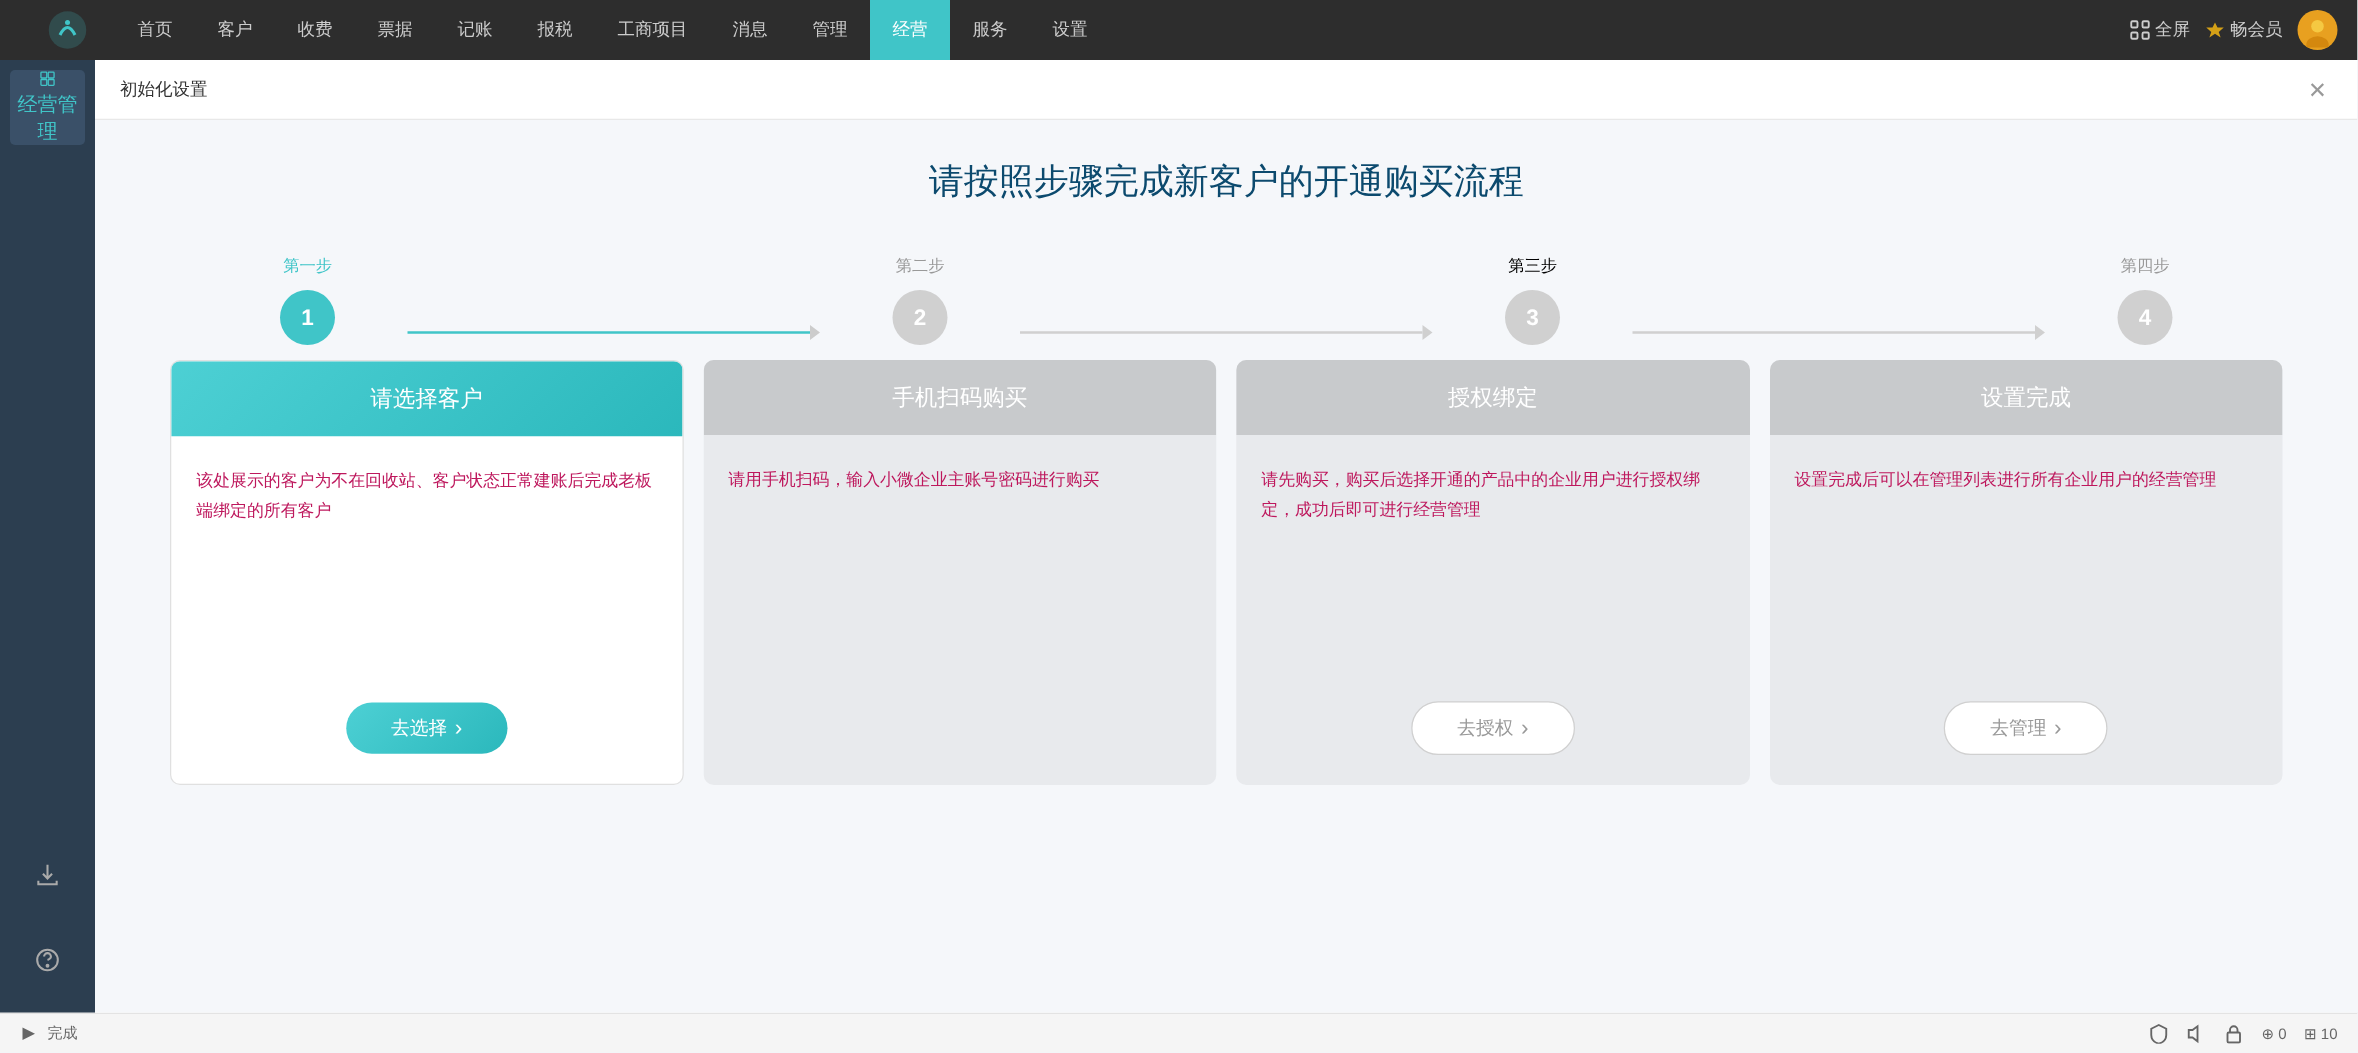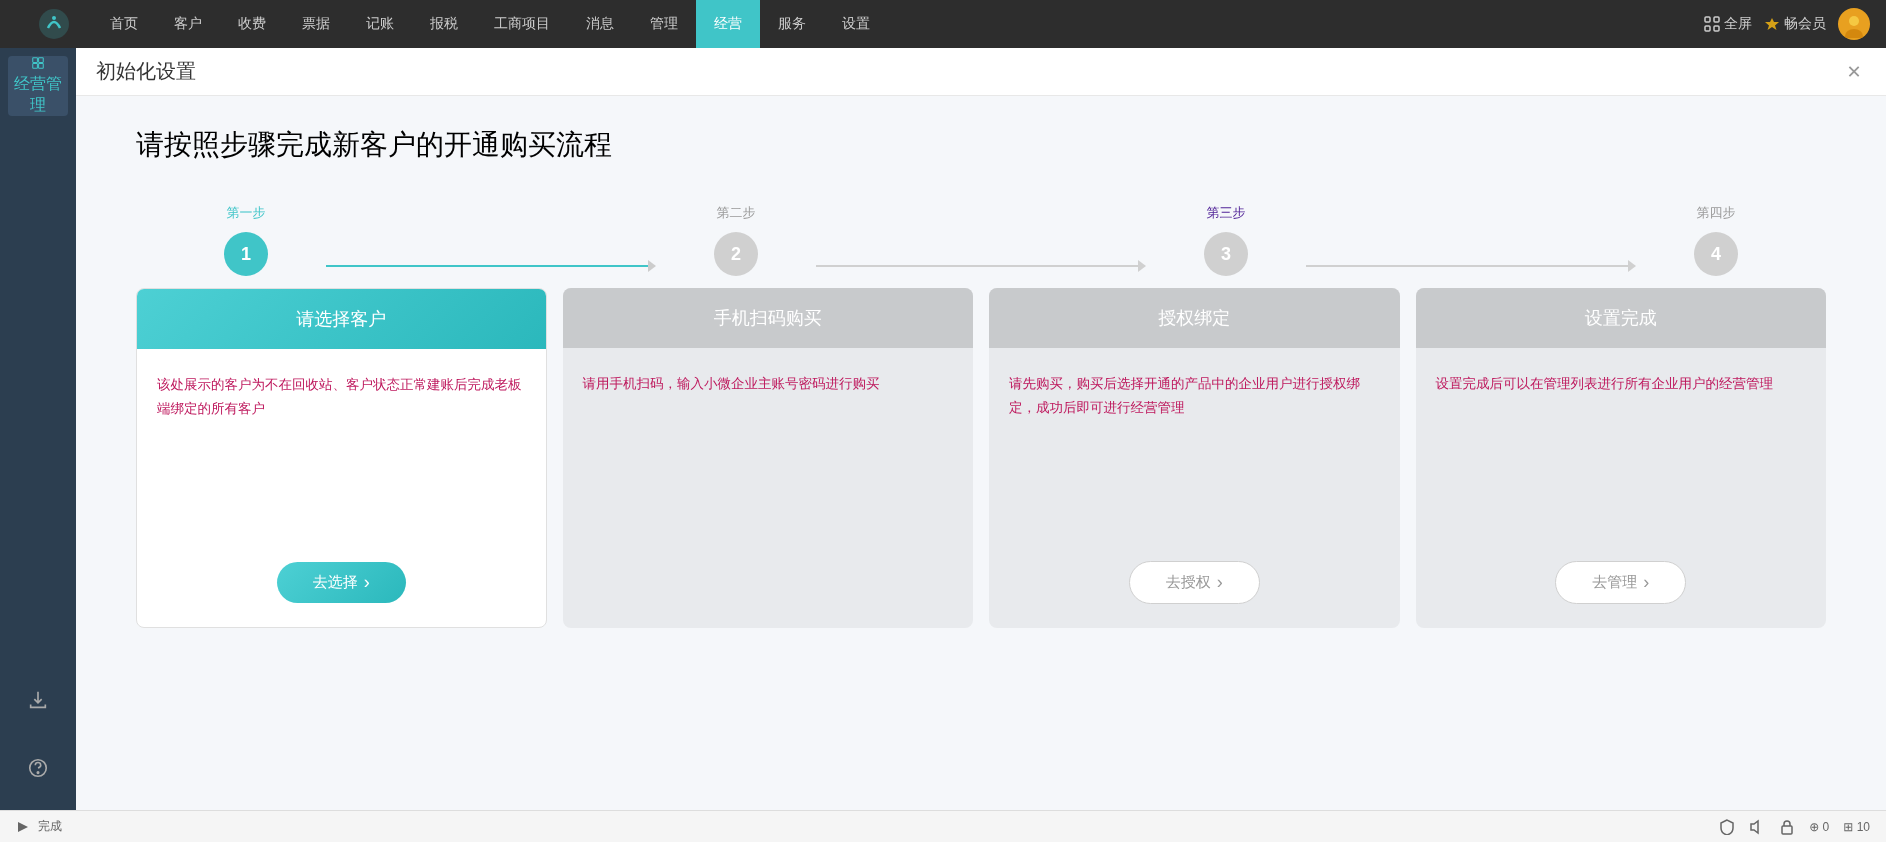--- a/index.html
+++ b/index.html
@@ -119,21 +119,21 @@
     }
     .main-header {
       height: 48px;
       border-bottom: 1px solid #e8e8e8;
       display: flex;
       align-items: center;
       padding: 0 20px;
       justify-content: space-between;
     }
     .main-title {
-      font-size: 20px;
+      font-size: 14px;
       color: #333;
     }
     .close-btn {
       width: 24px;
       height: 24px;
       display: flex;
       align-items: center;
       justify-content: center;
       cursor: pointer;
       color: #999;
@@ -141,23 +141,23 @@
     }
 
     .main-body {
       flex: 1;
       padding: 30px 60px;
       background: #f5f7fa;
       overflow: auto;
     }
 
     .page-heading {
-      text-align: left;
+      text-align: center;
       font-size: 28px;
-      color: #000000;
+      color: #0c4a6e;
       margin-bottom: 40px;
       font-weight: normal;
     }
     .step-label {
       font-size: 13px;
       color: #999;
       margin-bottom: 10px;
     }
     .step-label.active { color: #40c5c8; }
     .step-circle {
@@ -402,21 +402,21 @@
             <span>2</span>
           </div>
         </div>
 
         <div class="connector-wrapper">
           <div class="arrow-line"></div>
           <div class="arrow-head"></div>
         </div>
 
         <div class="step-wrapper">
-          <span class="step-label" style="color:#4c1d95;">第三步</span>
+          <span class="step-label" style="color:#000000;">第三步</span>
           <div class="step-circle">
             <span>3</span>
           </div>
         </div>
 
         <div class="connector-wrapper">
           <div class="arrow-line"></div>
           <div class="arrow-head"></div>
         </div>
 

